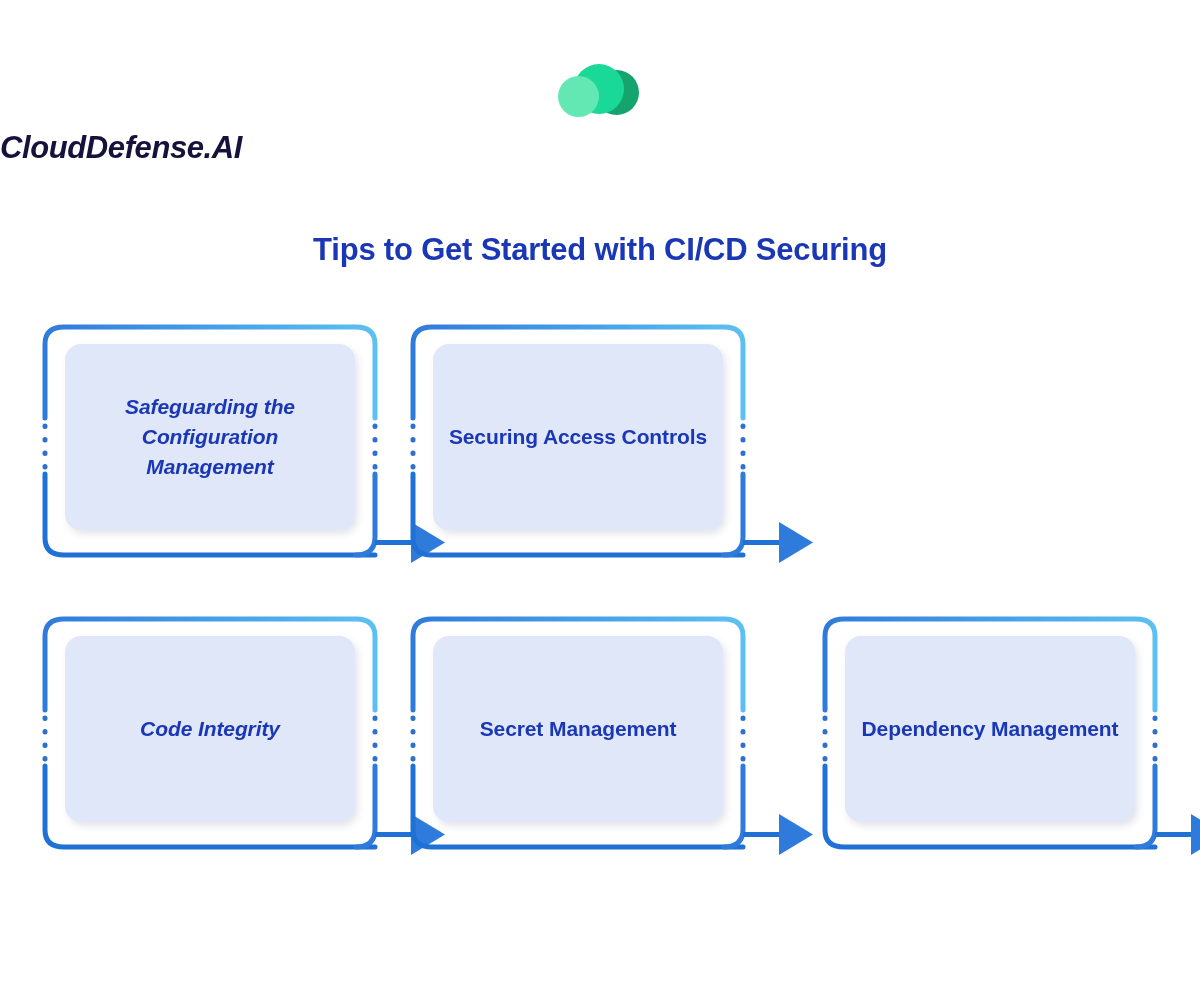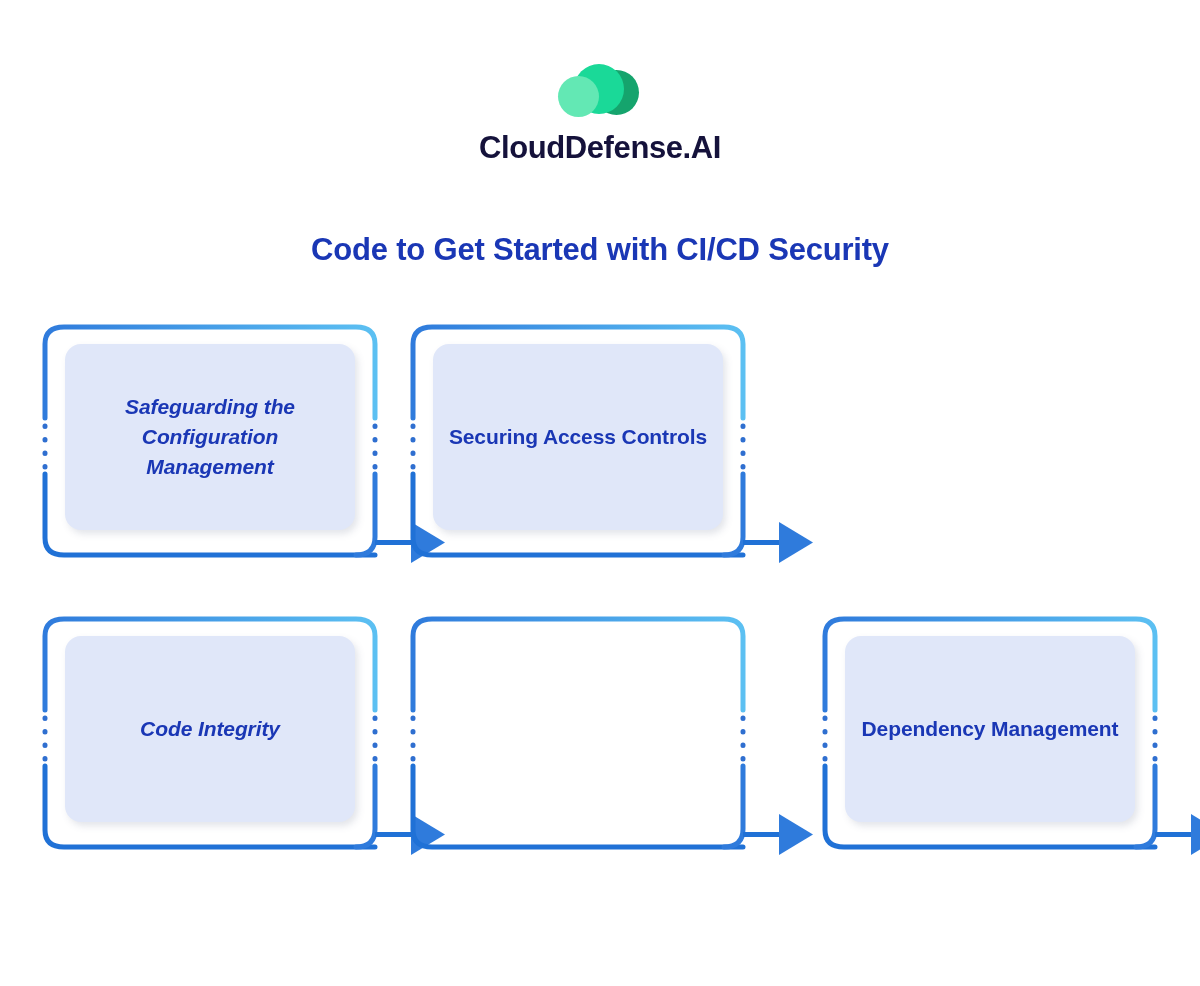--- a/index.html
+++ b/index.html
@@ -14,21 +14,21 @@
     overflow: hidden;
     position: relative;
   }
 
   
   .brand {
     position: absolute;
     top: 62px;
     left: 0;
     width: 1200px;
-    text-align: center;
+    font-style: italic;
   }
   .logo-mark {
     position: relative;
     width: 86px;
     height: 56px;
     margin: 0 auto;
   }
   .logo-mark .blob {
     position: absolute;
     border-radius: 50%;
@@ -145,21 +145,21 @@
 
 <div class="brand">
   <div class="logo-mark">
     <span class="blob blob-dark"></span>
     <span class="blob blob-mid"></span>
     <span class="blob blob-light"></span>
   </div>
   <div class="brand-name">CloudDefense.AI</div>
 </div>
 
-<div class="page-title">Code to Get Started with CI/CD Security</div>
+<div class="page-title">Tips to Get Started with CI/CD Securing</div>
 
 <div class="grid">
 
   <div class="row">
 
     <div class="card c0">
       <div class="frame">
         <svg width="340" height="243" viewBox="0 0 340 243">
           <defs>
             <linearGradient id="gtop" x1="0" y1="0" x2="1" y2="0">
@@ -235,20 +235,23 @@
     <div class="card c1">
       <div class="frame">
         <svg width="340" height="243" viewBox="0 0 340 243">
           <path d="M5,96 L5,22 Q5,5 24,5 L316,5 Q335,5 335,22 L335,96" fill="none" stroke="url(#gtop)" stroke-width="5" stroke-linecap="round"></path>
           <path d="M5,152 L5,216 Q5,233 24,233 L335,233" fill="none" stroke="#2071d6" stroke-width="5" stroke-linecap="round"></path>
           <path d="M335,152 L335,215 Q335,233 316,233" fill="none" stroke="#2f7bdc" stroke-width="5" stroke-linecap="round"></path>
           <line x1="5" y1="104" x2="5" y2="146" stroke="#2f6fd0" stroke-width="5" stroke-linecap="round" stroke-dasharray="0.5,13"></line>
           <line x1="335" y1="104" x2="335" y2="146" stroke="#2f6fd0" stroke-width="5" stroke-linecap="round" stroke-dasharray="0.5,13"></line>
         </svg>
       </div>
+      <div class="panel">
+        <span class="panel-label">Secret Management</span>
+      </div>
       <div class="arrow">
         <svg width="70" height="52" viewBox="0 0 70 52">
           <line x1="0" y1="29.5" x2="40" y2="29.5" stroke="#2071d6" stroke-width="5"></line>
           <polygon points="36,9 70,29.5 36,50" fill="#2f7bdc"></polygon>
         </svg>
       </div>
     </div>
 
     <div class="card c2">
       <div class="frame">

